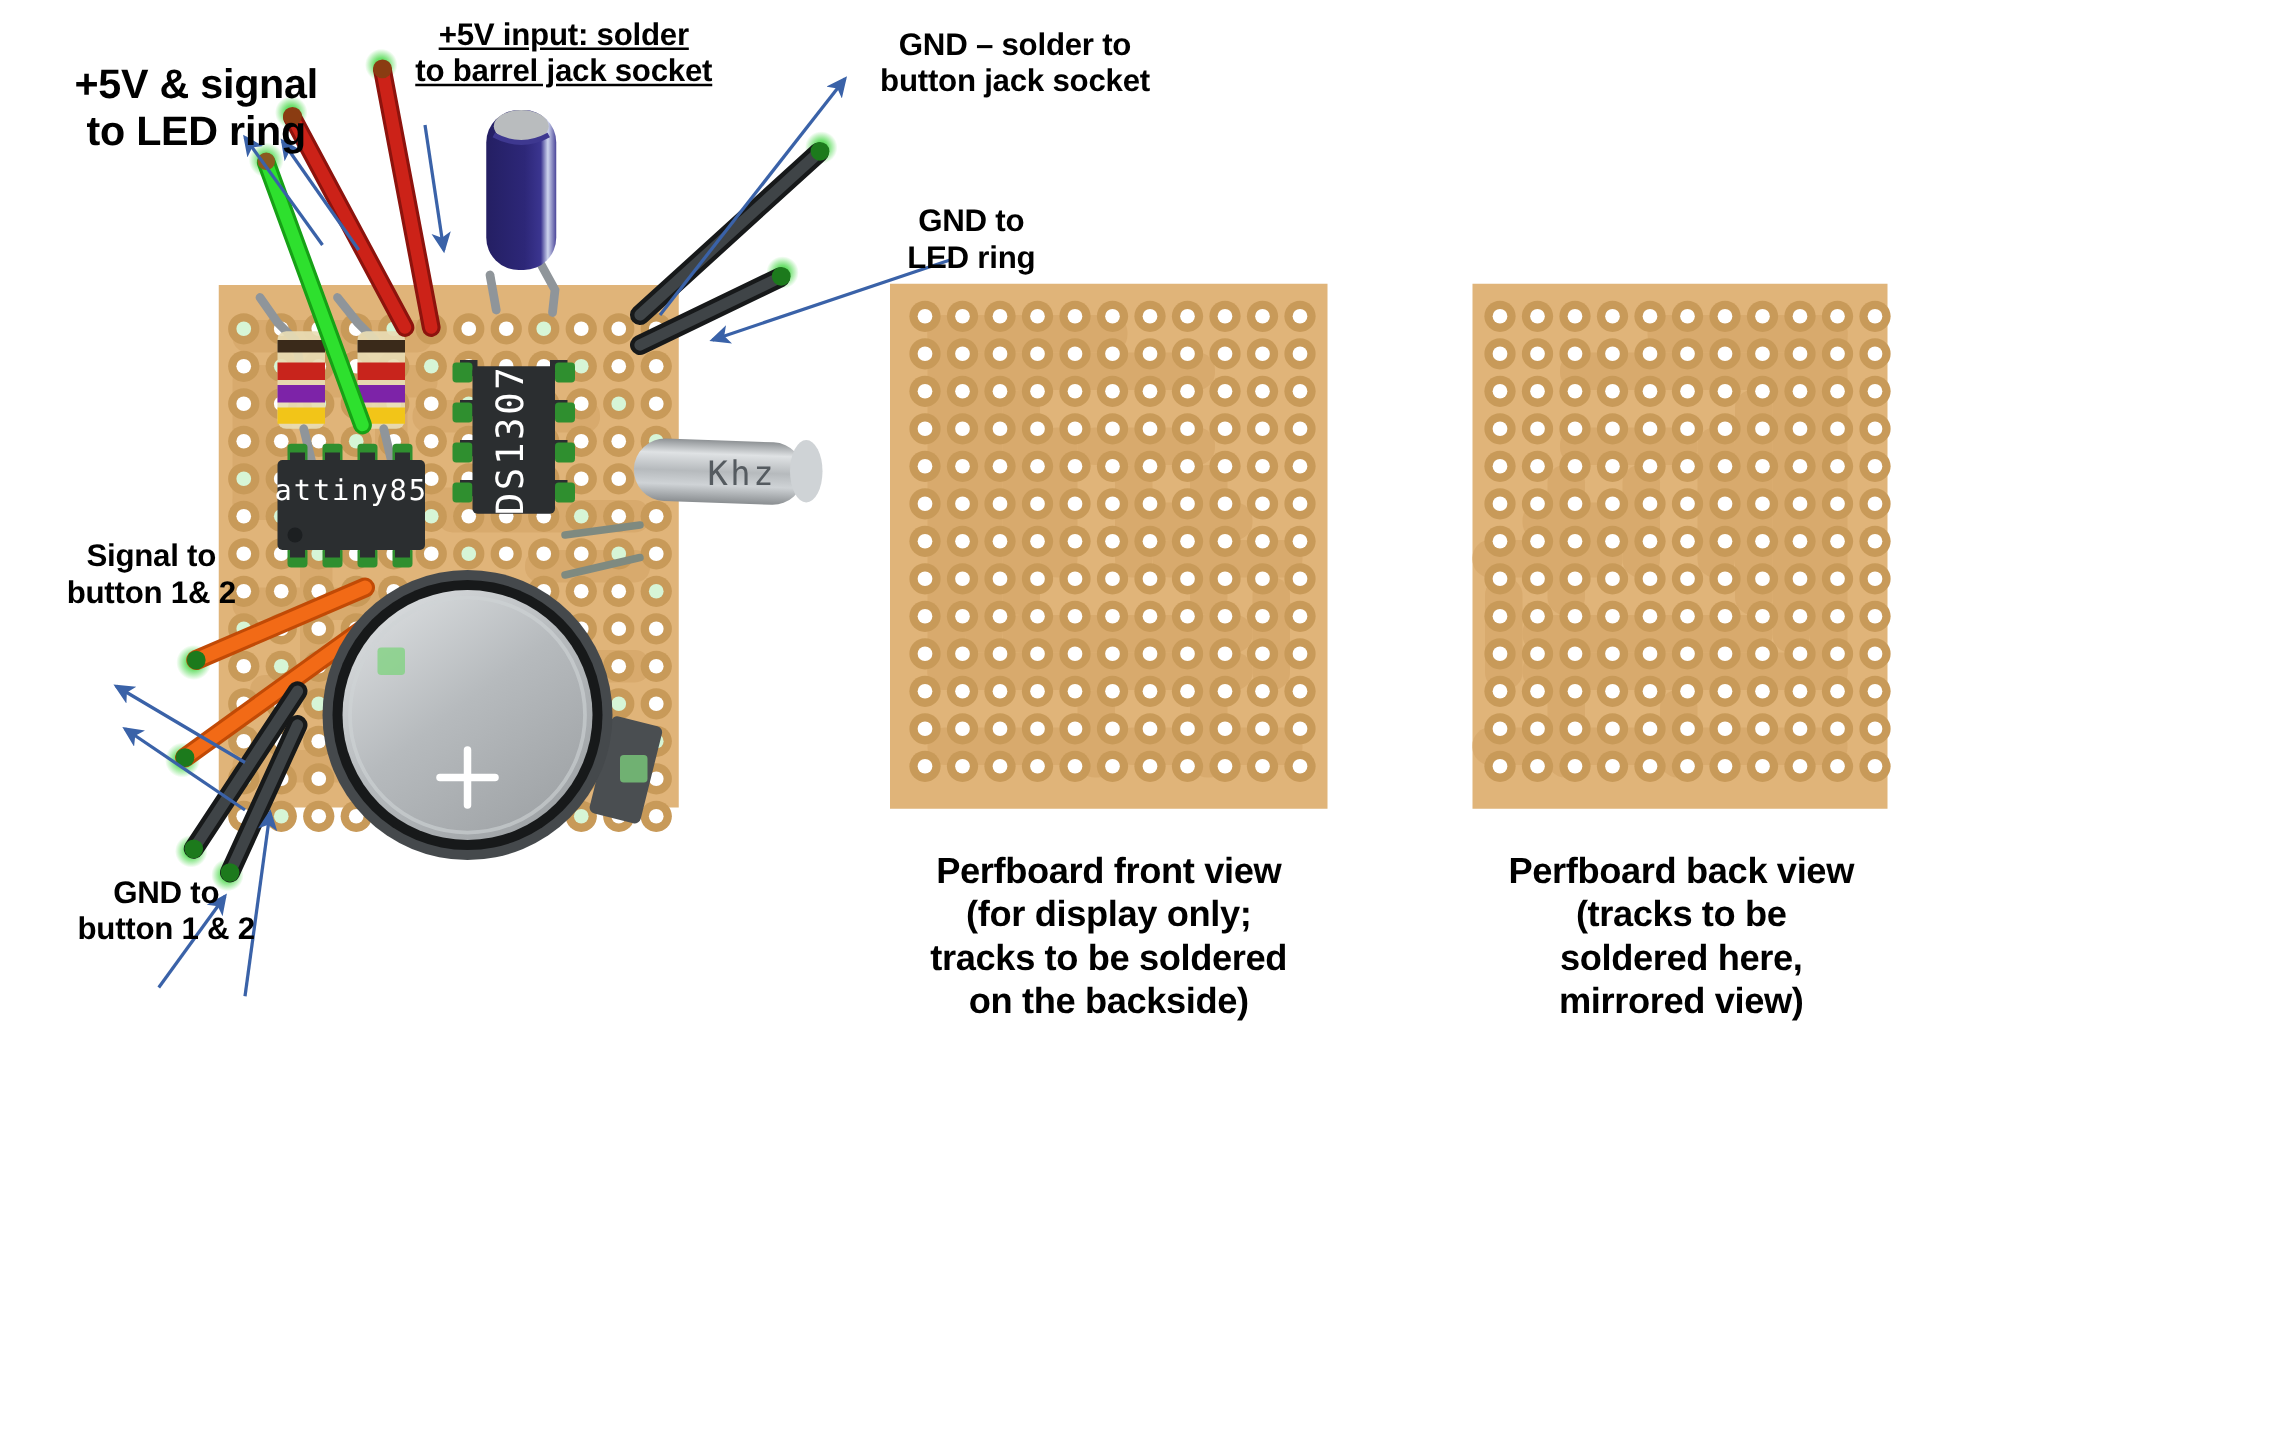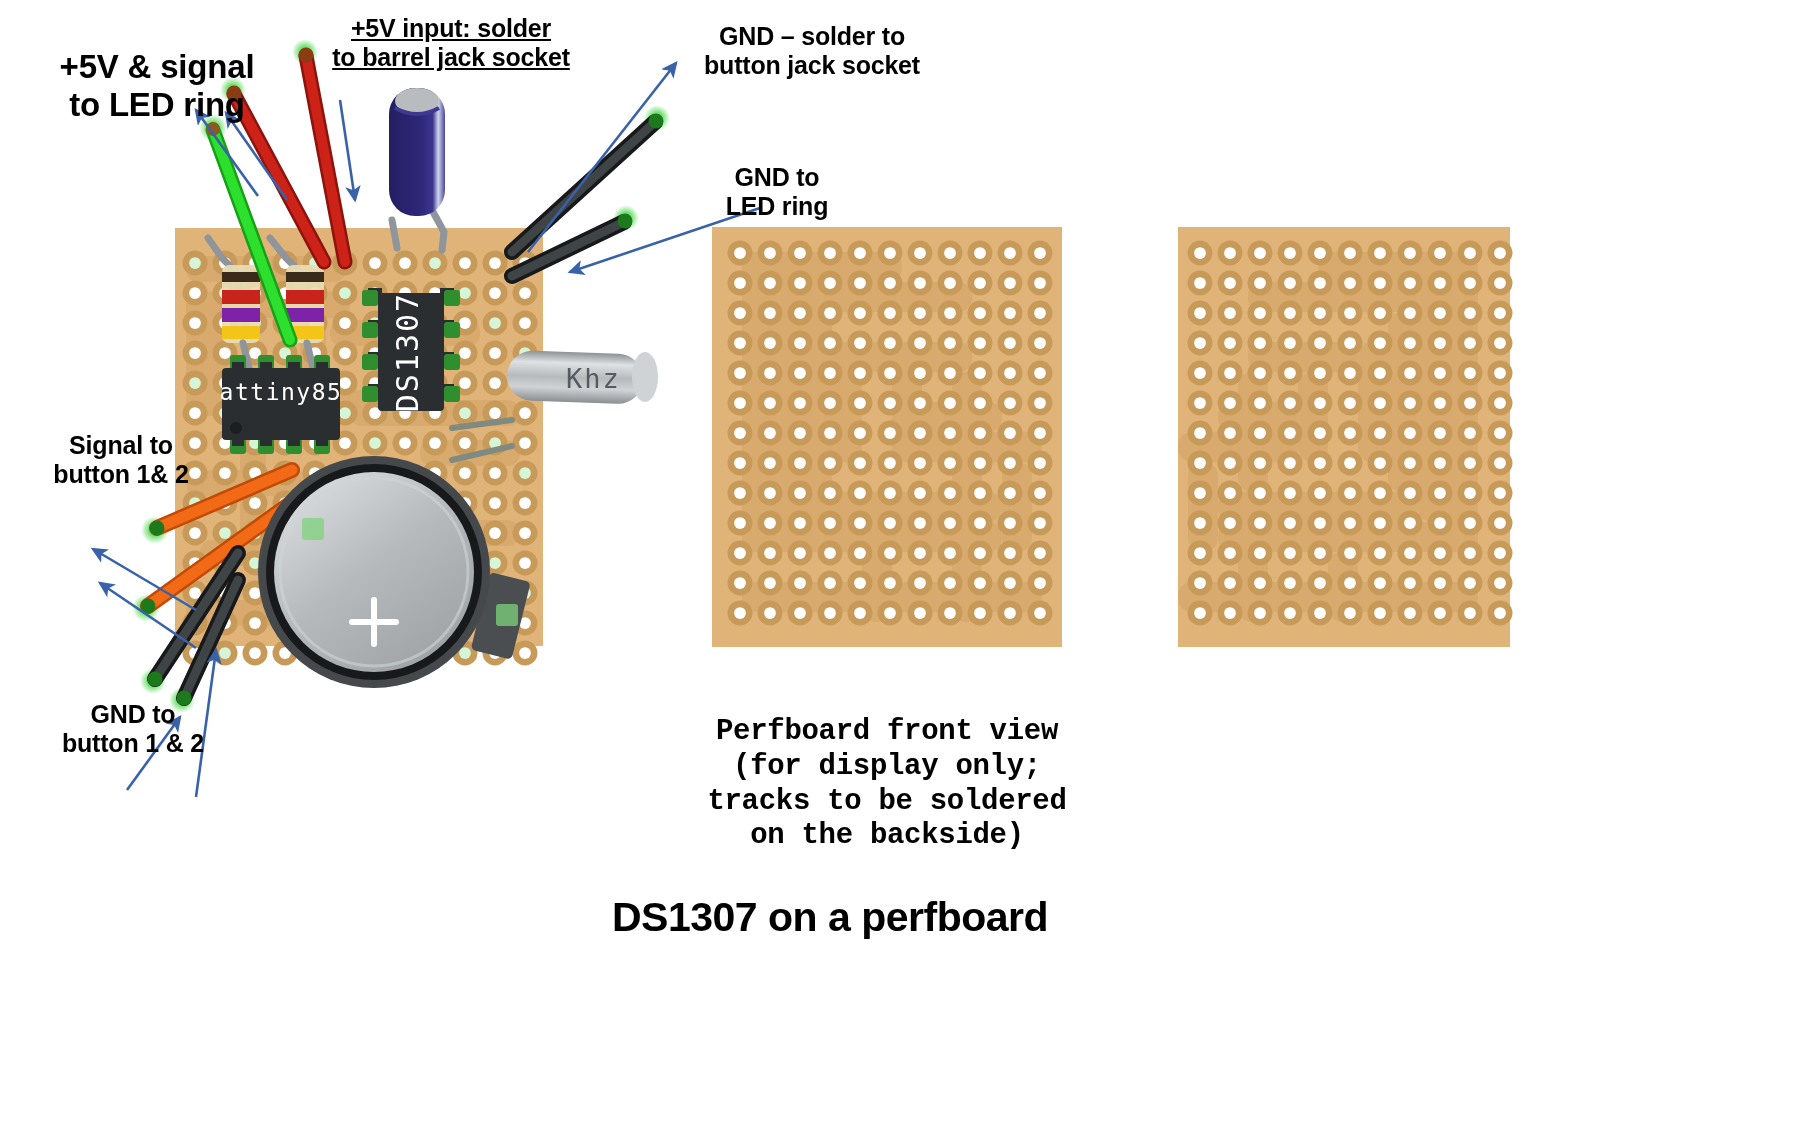--- a/index.html
+++ b/index.html
@@ -16,22 +16,22 @@
   }
   .lbl.c{text-align:center;}
   svg.layer{position:absolute;left:0;top:0;width:1818px;height:1143px;overflow:visible;}
   .title{
     position:absolute;font-weight:bold;color:#000;
     font-family:"Liberation Sans","DejaVu Sans",sans-serif;
     letter-spacing:-0.5px;
   }
   .cap{
     position:absolute;font-weight:bold;color:#000;text-align:center;
-    line-height:1.2;font-family:Liberation Mono, monospace;
-    white-space:pre-line;letter-spacing:-0.3px;margin-top:35px;
+    line-height:1.2;font-family:Liberation Sans, sans-serif;
+    white-space:pre-line;letter-spacing:-0.3px;
   }
   .chiptext{
     font-family:"DejaVu Sans Mono","Liberation Mono",monospace;
     fill:#ffffff;font-weight:normal;
   }
   .khztext{
     font-family:"DejaVu Sans Mono","Liberation Mono",monospace;
     fill:#555b60;
   }
 </style>
@@ -1254,16 +1254,19 @@
 button 1&amp; 2</div>
       <div class="lbl c" style="left: 48px; top: 700px; width: 170px; font-size: 25px;">GND to
 button 1 &amp; 2</div>
     </div>
 
   <div class="cap" style="left:702px;top:680px;width:370px;font-size:29px;">Perfboard front view
 (for display only;
 tracks to be soldered
 on the backside)</div>
 
-
-  <div class="title" style="left:0;top:894px;width:1660px;text-align:center;font-size:41px;">DS1307 on a perfboard</div>
+  <div class="cap" style="left:1160px;top:680px;width:370px;font-size:29px;">Perfboard back view
+(tracks to be
+soldered here,
+mirrored view)</div>
+
 
 </div>
 
 </body></html>

